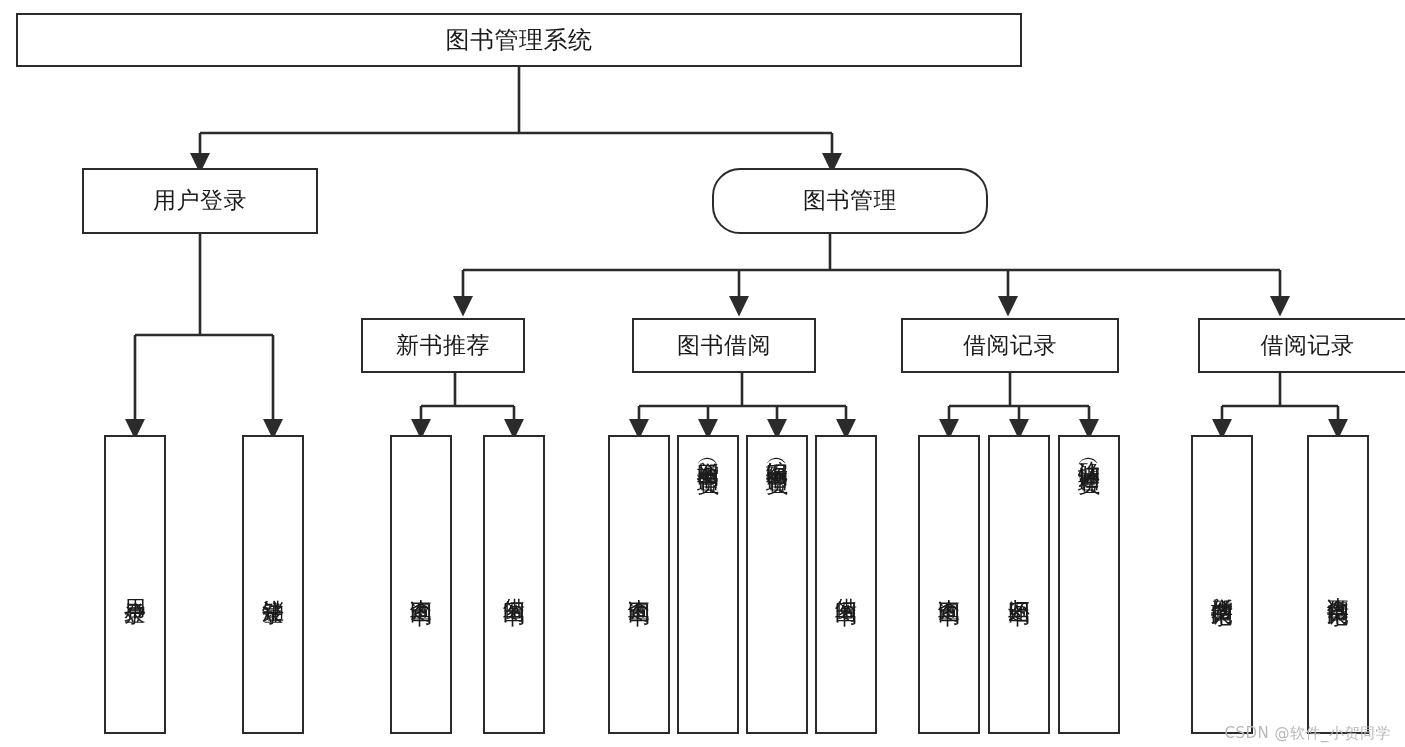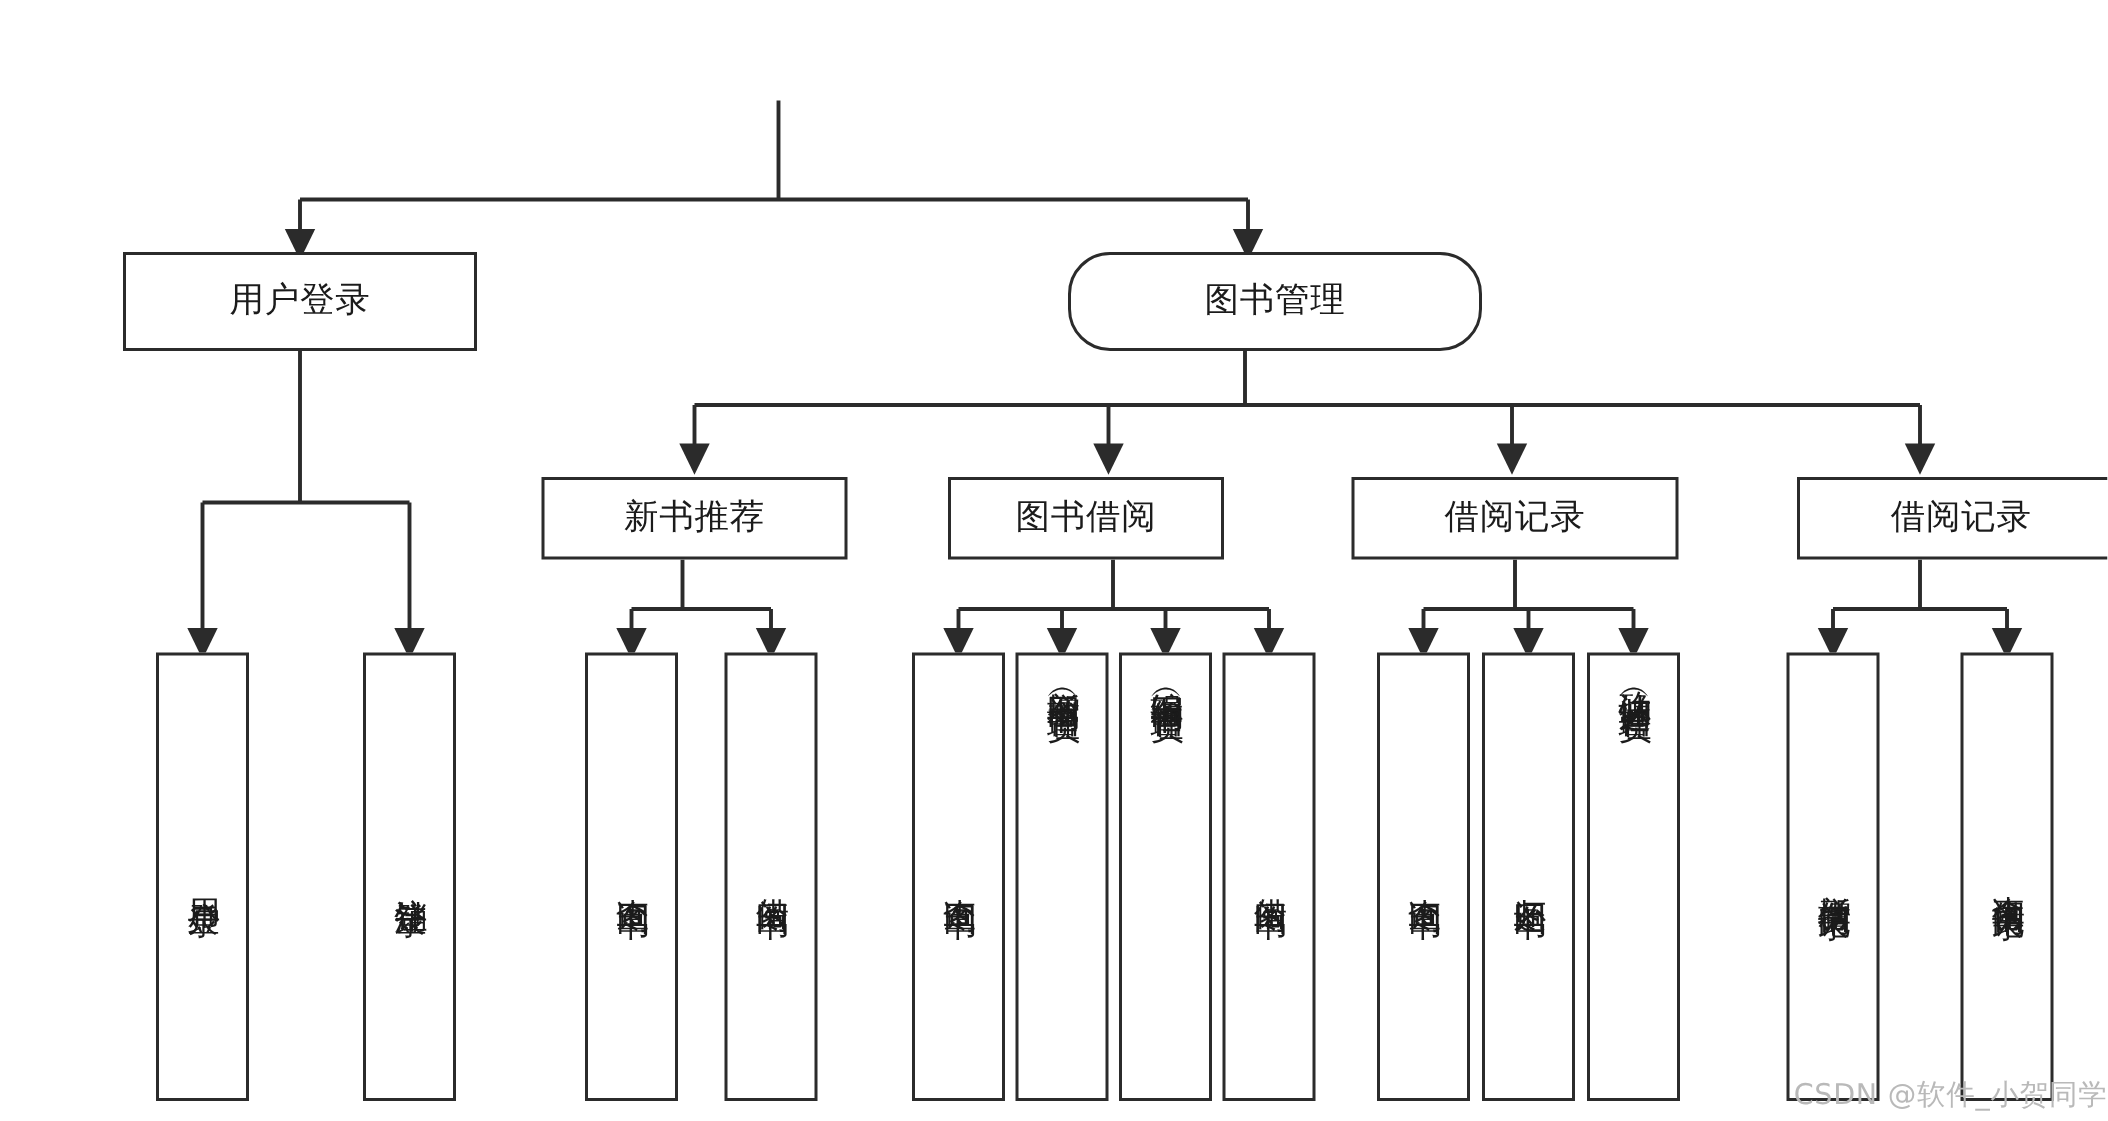--- a/index.html
+++ b/index.html
@@ -63,23 +63,23 @@
     line-height: 1.18;
     letter-spacing: 2px;
     white-space: nowrap;
   }
   .node.vertical.centered {
     align-items: center;
     padding-top: 0;
   }
   #watermark {
     position: absolute;
-    right: 0;
+    right: 14px;
     bottom: 4px;
-    font-size: 19px;
+    font-size: 15px;
     color: #b9b9b9;
     letter-spacing: 0.5px;
     white-space: nowrap;
     user-select: none;
   }
 </style>
 </head>
 <body>
 
 <div id="diagram-root">
@@ -127,29 +127,32 @@
       <path d="M1019,406 L1019,428" marker-end="url(#arrowhead)"></path>
       <path d="M1089,406 L1089,428" marker-end="url(#arrowhead)"></path>
 
       <path d="M1280,373 L1280,406"></path>
       <path d="M1222,406 L1338,406"></path>
       <path d="M1222,406 L1222,428" marker-end="url(#arrowhead)"></path>
       <path d="M1338,406 L1338,428" marker-end="url(#arrowhead)"></path>
     </g>
   </svg>
 
+  <div class="node horizontal root" style="left:16px; top:13px; width:1006px; height:54px;">
+    <span class="node-label">图书管理系统</span>
+  </div>
 
   <div class="node horizontal" style="left:82px; top:168px; width:236px; height:66px;">
     <span class="node-label">用户登录</span>
   </div>
   <div class="node horizontal" style="left:712px; top:168px; width:276px; height:66px;border-radius:28px;">
     <span class="node-label">图书管理</span>
   </div>
 
-  <div class="node horizontal" style="left:361px; top:318px; width:204px; height:55px;">
+  <div class="node horizontal" style="left:361px; top:318px; width:164px; height:55px;">
     <span class="node-label">新书推荐</span>
   </div>
   <div class="node horizontal" style="left:632px; top:318px; width:184px; height:55px;">
     <span class="node-label">图书借阅</span>
   </div>
   <div class="node horizontal" style="left:901px; top:318px; width:218px; height:55px;">
     <span class="node-label">借阅记录</span>
   </div>
   <div class="node horizontal" style="left:1170px; top:318px; width:219px; height:55px;margin-left:28px;">
     <span class="node-label">借阅记录</span>

